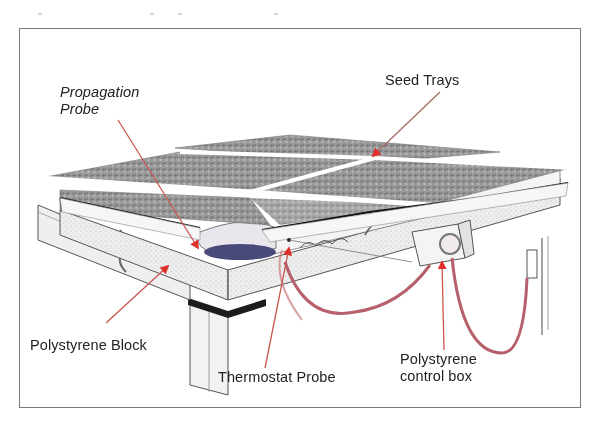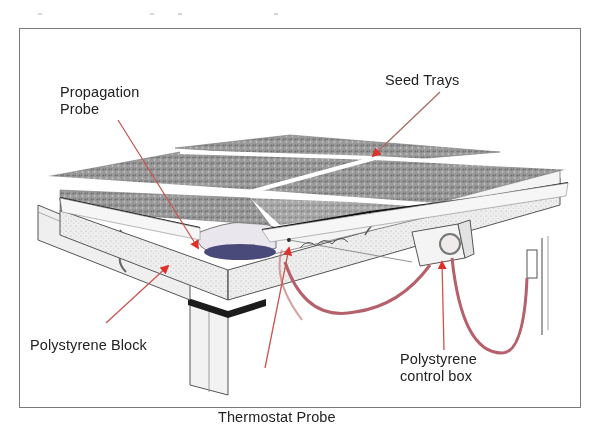--- a/index.html
+++ b/index.html
@@ -113,29 +113,29 @@
 
   <g>
     <line x1="118" y1="120" x2="198" y2="248" stroke="#c9554f" stroke-width="1.3" marker-end="url(#arrow)"></line>
     <line x1="440" y1="92" x2="373" y2="156" stroke="#a86b62" stroke-width="1.3" marker-end="url(#arrow)"></line>
     <line x1="106" y1="323" x2="168" y2="266" stroke="#c9554f" stroke-width="1.3" marker-end="url(#arrow)"></line>
     <line x1="265" y1="368" x2="289" y2="248" stroke="#c9554f" stroke-width="1.3" marker-end="url(#arrow)"></line>
     <line x1="444" y1="350" x2="442" y2="262" stroke="#c9554f" stroke-width="1.3" marker-end="url(#arrow)"></line>
   </g>
 </svg>
 
-<div class="label" style="left:60px; top:84px;">
+<div class="label" style="left:60px; top:84px;font-style:italic;">
   <div>Propagation</div>
   <div>Probe</div>
 </div>
 <div class="label" style="left:385px; top:72px;">
   <div>Seed Trays</div>
 </div>
 <div class="label" style="left:30px; top:329px;margin-top:8px;">
   <div>Polystyrene Block</div>
 </div>
-<div class="label" style="left:218px; top:369px;margin-top:40px;">
+<div class="label" style="left:218px; top:369px;">
   <div>Thermostat Probe</div>
 </div>
 <div class="label" style="left:400px; top:351px;">
   <div>Polystyrene</div>
   <div>control box</div>
 </div>
 
 </body></html>

